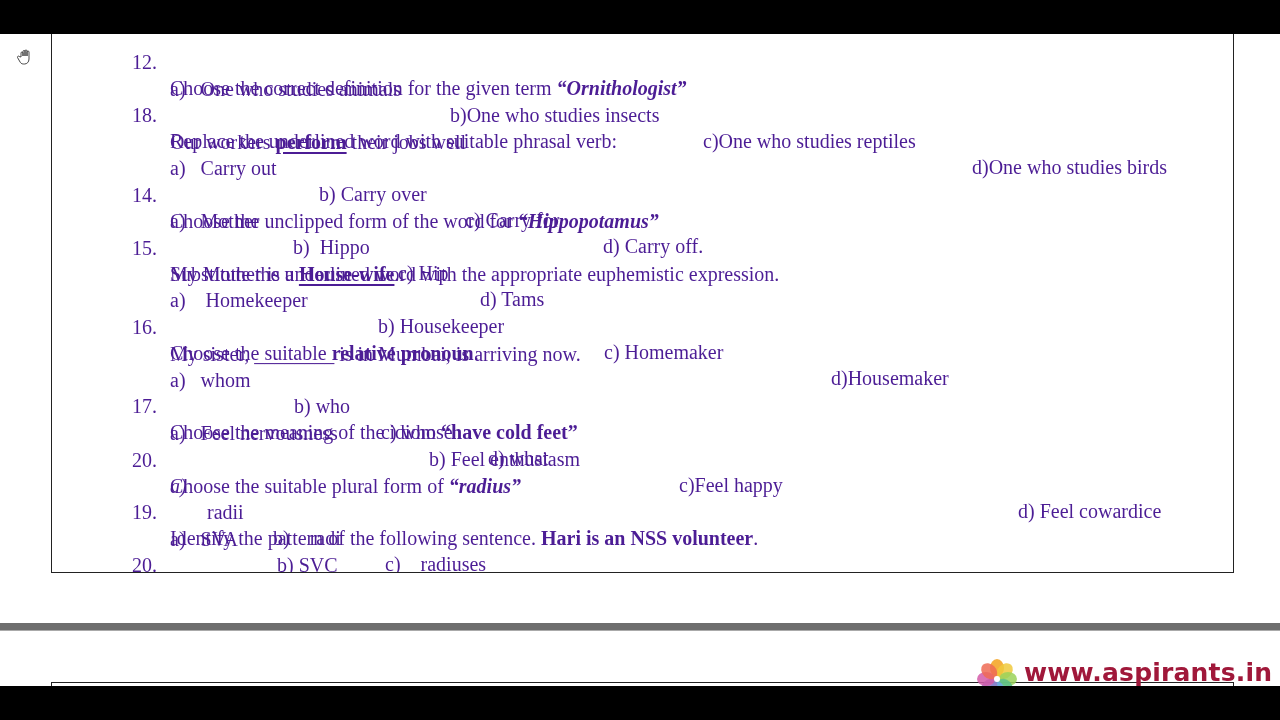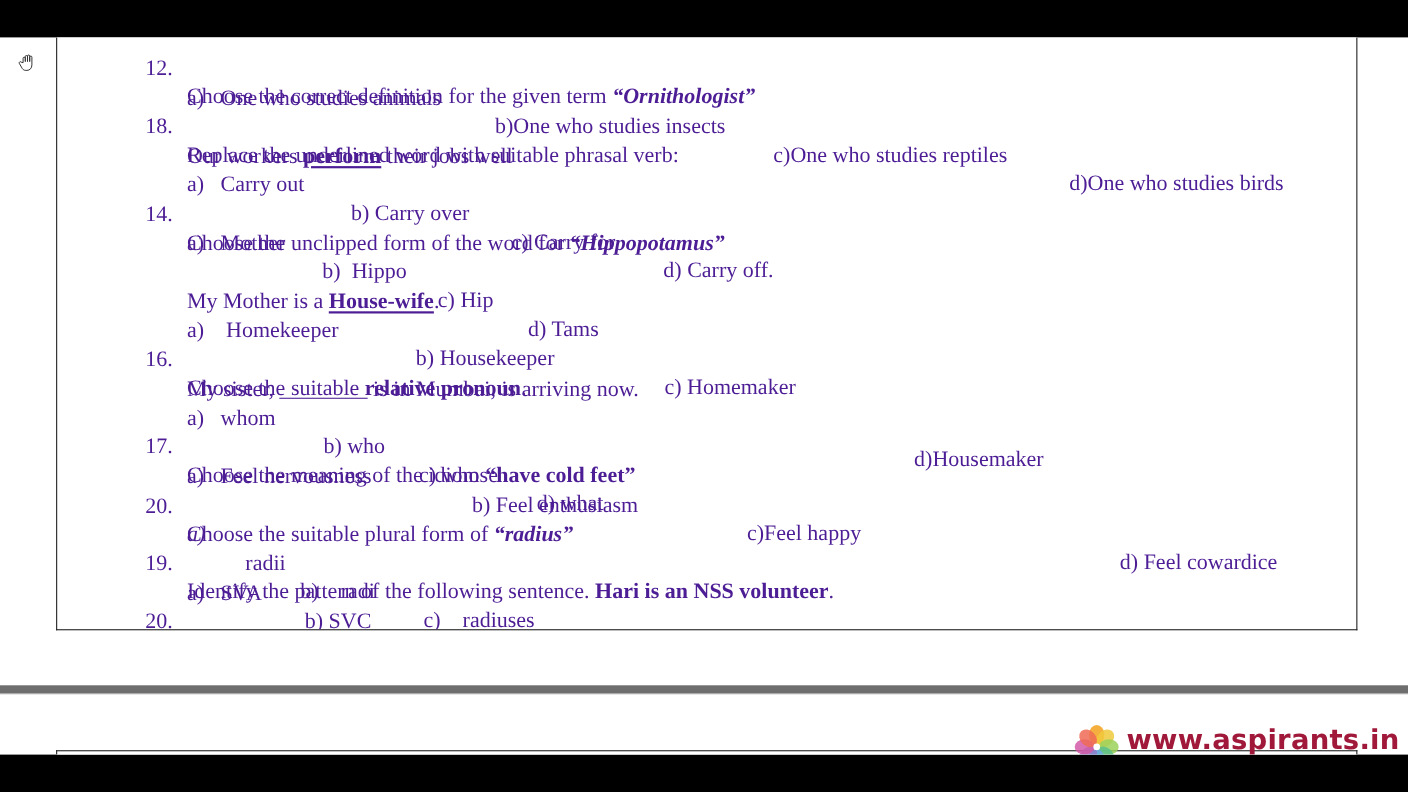--- a/index.html
+++ b/index.html
@@ -154,28 +154,32 @@
           <span class="qnum">14.</span>
           <span class="qtext"><span>Choose the unclipped form of the word for </span><span class="bi">“Hippopotamus”</span></span>
         </div>
         <div class="line" style="top:158px;">
           <span class="opt" style="left:118px;">a)   Mother</span>
           <span class="opt" style="left:241px;">b)  Hippo</span>
           <span class="opt" style="left:346px;">c) Hip</span>
           <span class="opt" style="left:428px;">d) Tams</span>
         </div>
 
+        <div class="line" style="top:185px;">
+          <span class="qnum">15.</span>
+          <span class="qtext">Substitute the underlined word with the appropriate euphemistic expression.</span>
+        </div>
         <div class="line" style="top:211px;">
           <span class="qtext"><span>My Mother is a </span><span class="b u">House-wife</span><span>.</span></span>
         </div>
         <div class="line" style="top:237px;">
           <span class="opt" style="left:118px;">a)    Homekeeper</span>
           <span class="opt" style="left:326px;">b) Housekeeper</span>
           <span class="opt" style="left:552px;">c) Homemaker</span>
-          <span class="opt" style="left:779px;margin-top:40px;">d)Housemaker</span>
+          <span class="opt" style="left:779px;">d)Housemaker</span>
         </div>
 
         <div class="line" style="top:264px;">
           <span class="qnum">16.</span>
           <span class="qtext"><span>Choose the suitable </span><span class="b">relative pronoun</span><span>.</span></span>
         </div>
         <div class="line" style="top:291px;">
           <span class="qtext">My sister, ________ is in Mumbai, is arriving now.</span>
         </div>
         <div class="line" style="top:317px;">
@@ -195,21 +199,21 @@
           <span class="opt" style="left:627px;">c)Feel happy</span>
           <span class="opt" style="left:966px;">d) Feel cowardice</span>
         </div>
 
         <div class="line" style="top:397px;">
           <span class="qnum">20.</span>
           <span class="qtext"><span>Choose the suitable plural form of </span><span class="bi">“radius”</span></span>
         </div>
         <div class="line" style="top:423px;">
           <span class="opt i" style="left:118px;">a)</span>
-          <span class="opt" style="left:155px;margin-left:16px;">radii</span>
+          <span class="opt" style="left:155px;">radii</span>
           <span class="opt" style="left:221px;">b)    radi</span>
           <span class="opt" style="left:333px;">c)    radiuses</span>
           
         </div>
 
         <div class="line" style="top:449px;">
           <span class="qnum">19.</span>
           <span class="qtext"><span>Identify the pattern of the following sentence. </span><span class="b">Hari is an NSS volunteer</span><span>.</span></span>
         </div>
         <div class="line" style="top:476px;">

